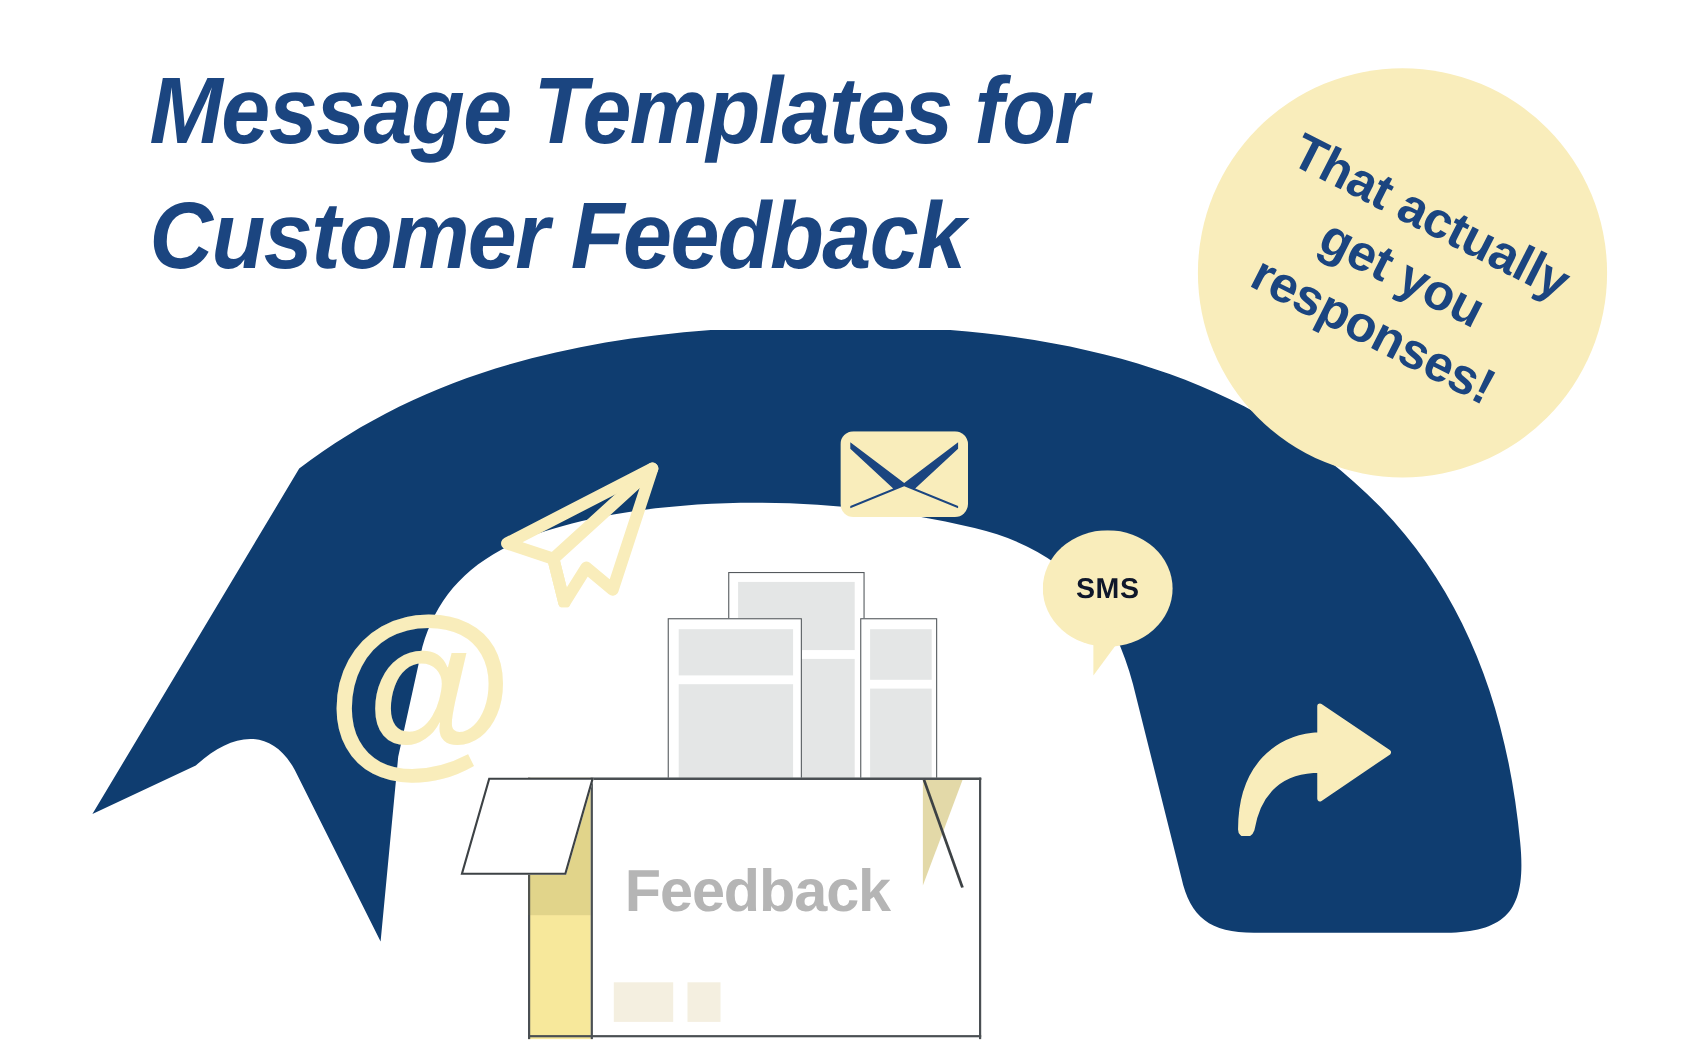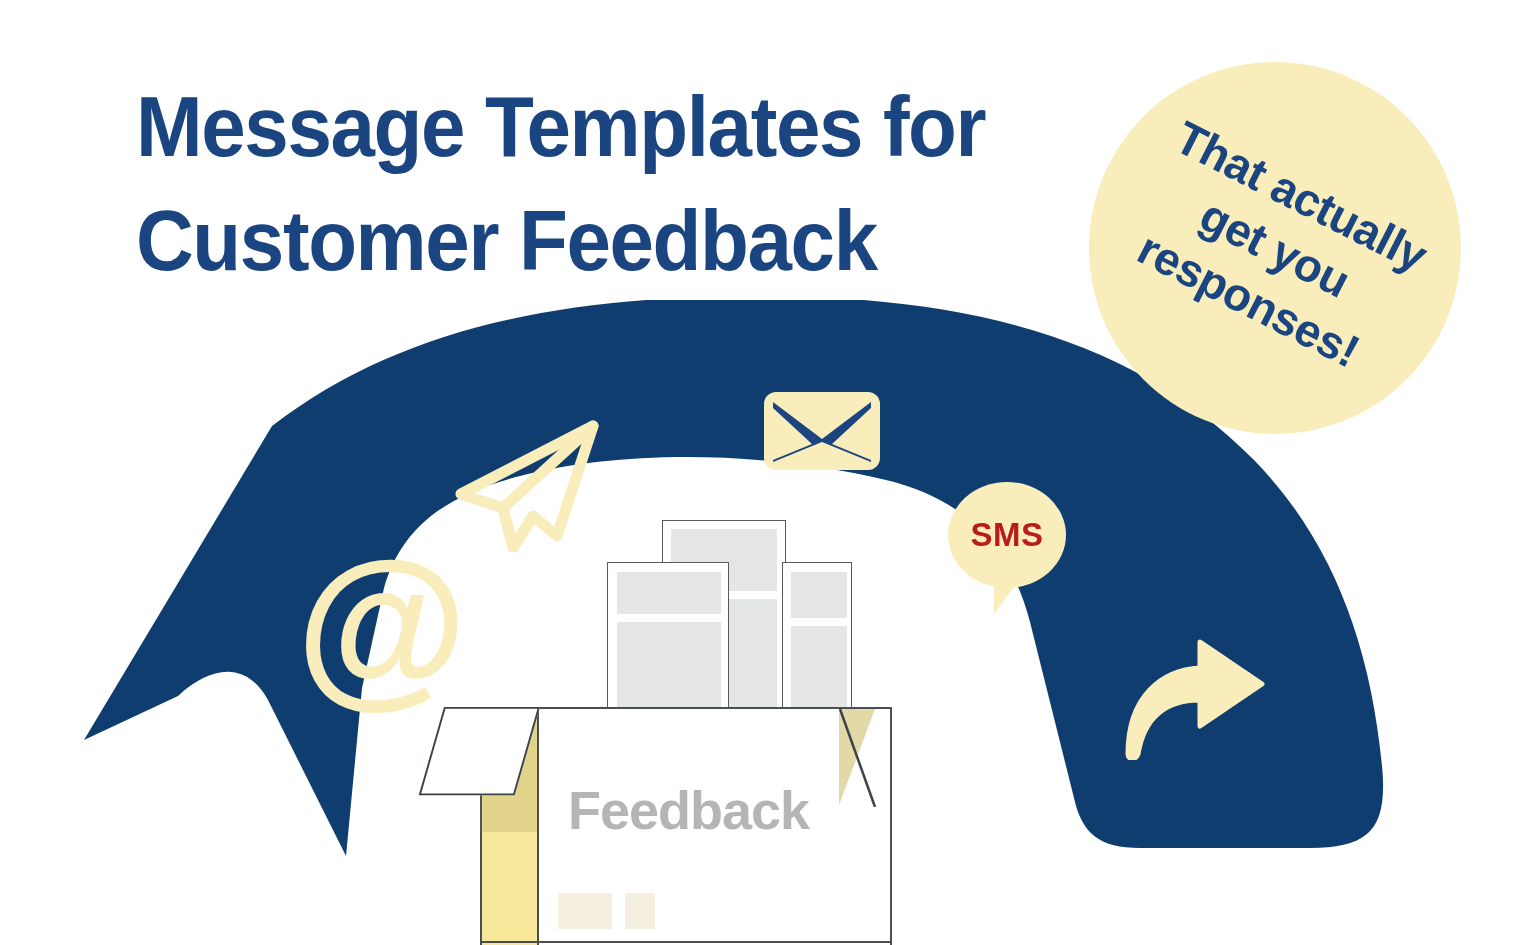--- a/index.html
+++ b/index.html
@@ -16,23 +16,24 @@
     width: 1536px;
     height: 945px;
     background: #ffffff;
     overflow: hidden;
   }
 
   
   #headline {
     position: absolute;
     left: 136px;
-    top: 69px;
+    top: 44px;
     width: 960px;
     z-index: 40;
+    font-style: italic;
   }
   .head-line {
     font-family: "Liberation Sans", sans-serif;
     font-weight: bold;
     font-size: 86px;
     line-height: 114px;
     letter-spacing: -1.5px;
     color: #1B4580;
     white-space: nowrap;
     transform: scaleX(0.93);
@@ -98,23 +99,23 @@
   #sms-icon { left: 948px; top: 482px; width: 130px; height: 134px; }
   #share-icon { left: 1122px; top: 638px; width: 144px; height: 122px; }
 
   #sms-label {
     position: absolute;
     left: 0; top: 0;
     width: 118px; height: 106px;
     display: flex; align-items: center; justify-content: center;
     font-family: "Liberation Sans", sans-serif;
     font-weight: bold;
-    font-size: 33px;
+    font-size: 26px;
     letter-spacing: 0.5px;
-    color: #b91c1c;
+    color: #0f172a;
   }
 
   
   .paper {
     position: absolute;
     background: #ffffff;
     border: 1px solid #555a5e;
     z-index: 24;
     box-sizing: border-box;
   }

